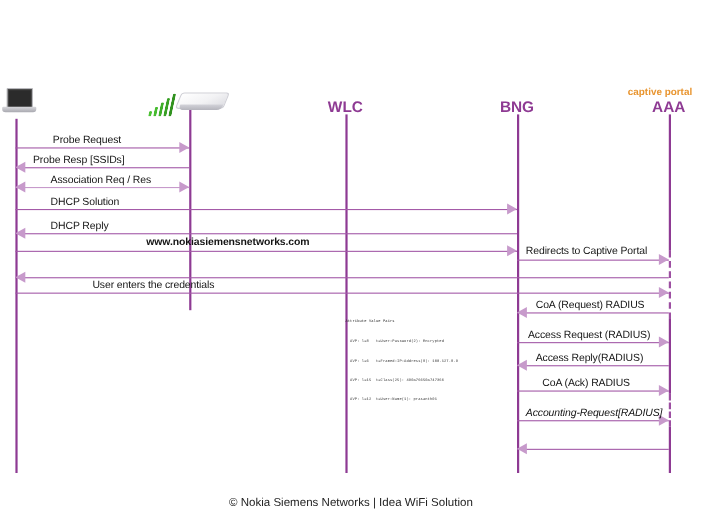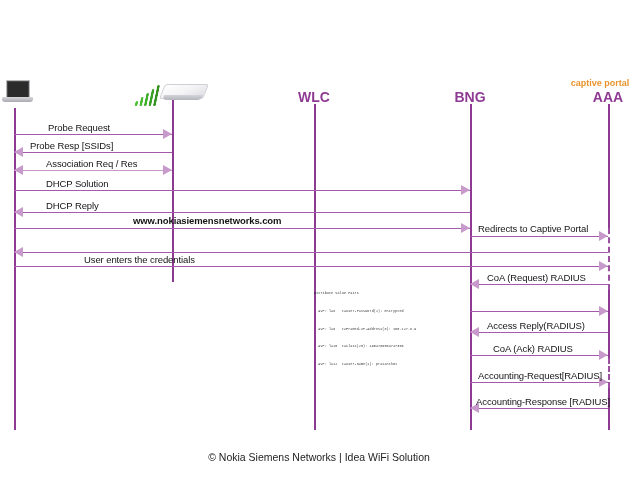--- a/index.html
+++ b/index.html
@@ -200,36 +200,36 @@
   <div class="msg" style="left:14px;top:266px;width:594px;"></div>
   <div class="arrow right" style="left:599px;top:261px;"></div>
   <div class="msg-label" style="left:84px;top:254px;">User enters the credentials</div>
 
   <div class="msg" style="left:470px;top:284px;width:138px;"></div>
   <div class="arrow left" style="left:470px;top:279px;"></div>
   <div class="msg-label" style="left:487px;top:272px;">CoA (Request) RADIUS</div>
 
   <div class="msg" style="left:470px;top:311px;width:138px;"></div>
   <div class="arrow right" style="left:599px;top:306px;"></div>
+  <div class="msg-label" style="left:480px;top:299px;">Access Request (RADIUS)</div>
 
   <div class="msg" style="left:470px;top:332px;width:138px;"></div>
   <div class="arrow left" style="left:470px;top:327px;"></div>
   <div class="msg-label" style="left:487px;top:320px;">Access Reply(RADIUS)</div>
 
   <div class="msg" style="left:470px;top:355px;width:138px;"></div>
   <div class="arrow right" style="left:599px;top:350px;"></div>
   <div class="msg-label" style="left:493px;top:343px;">CoA (Ack) RADIUS</div>
 
   <div class="msg" style="left:470px;top:382px;width:138px;"></div>
   <div class="arrow right" style="left:599px;top:377px;"></div>
-  <div class="msg-label" style="left:478px;top:370px;">Accounting-Request[RADIUS]</div>
+  <div class="msg-label" style="left:478px;top:370px;font-style:italic;">Accounting-Request[RADIUS]</div>
 
   <div class="msg" style="left:470px;top:408px;width:138px;"></div>
   <div class="arrow left" style="left:470px;top:403px;"></div>
-  <div class="msg-label" style="left:476px;top:396px;">Accounting-Response [RADIUS]</div>
 
   <div class="avp">
     <div class="hdr">Attribute Value Pairs</div>
     <div>  AVP: l=8   t=User-Password(2): Encrypted</div>
     <div>  AVP: l=6   t=Framed-IP-Address(8): 100.127.8.9</div>
     <div>  AVP: l=15  t=Class(25): 490a76650a747366</div>
     <div>  AVP: l=12  t=User-Name(1): prasanth01</div>
   </div>
 
   <div class="footer">© Nokia Siemens Networks  |  Idea WiFi Solution</div>

